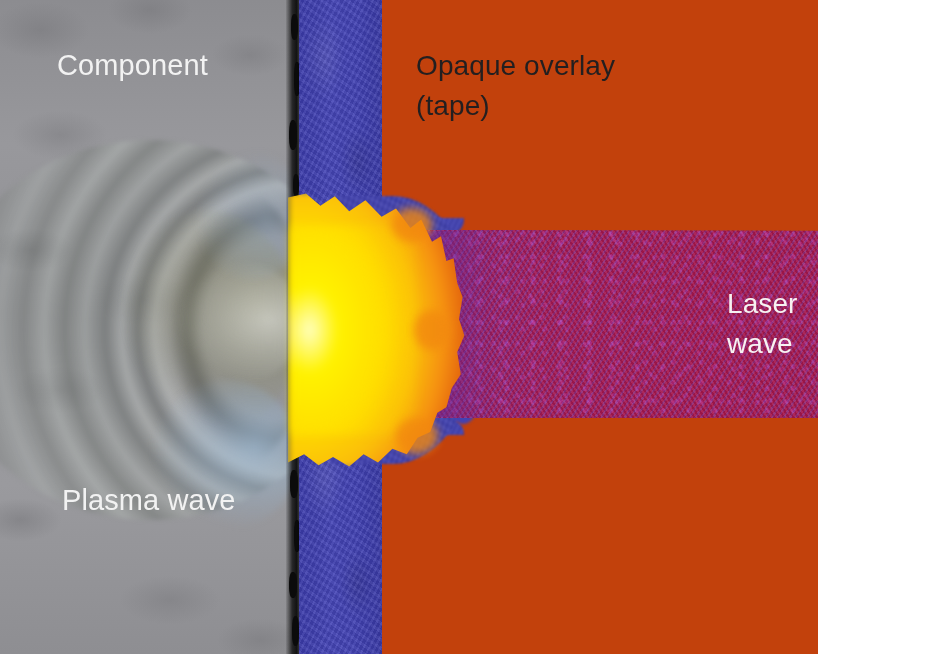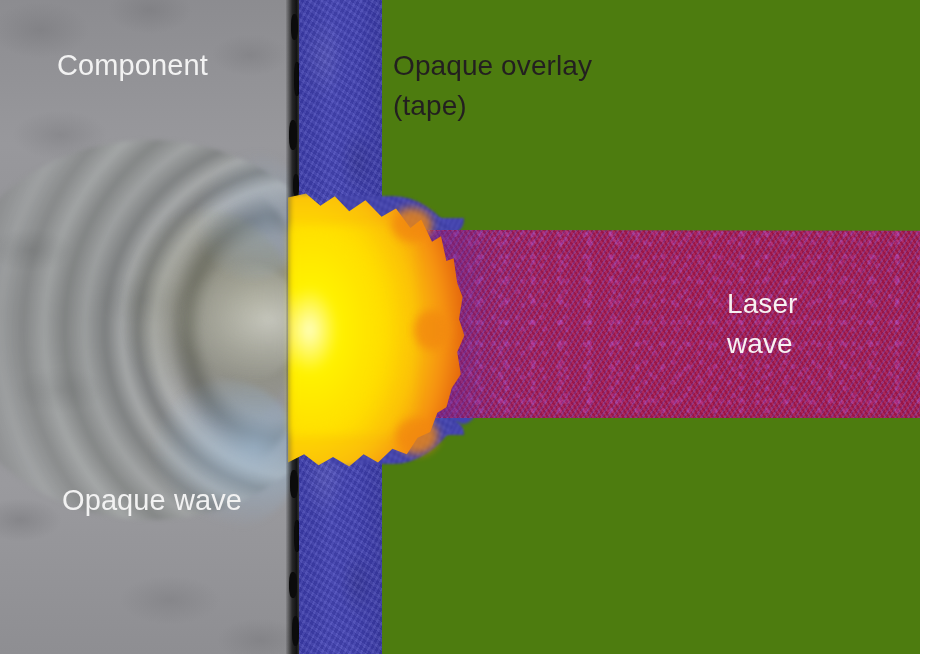--- a/index.html
+++ b/index.html
@@ -1,18 +1,18 @@
 <!DOCTYPE html>
 <html><head>
 <meta charset="utf-8">
 <style>
   html,body{margin:0;padding:0;background:#fff;}
   #stage{
-    position:relative;width:920px;height:654px;overflow:hidden;
-    background:#4d7c0f;
+    position:relative;width:818px;height:654px;overflow:hidden;
+    background:#c2410c;
     font-family:"Liberation Sans", sans-serif;
   }
 
   
   .component{
     position:absolute;left:0;top:0;width:302px;height:654px;
     background:
       radial-gradient(ellipse 70px 40px at 40px 30px, rgba(120,120,124,.55), rgba(120,120,124,0) 70%),
       radial-gradient(ellipse 60px 34px at 150px 10px, rgba(118,118,122,.5), rgba(118,118,122,0) 70%),
       radial-gradient(ellipse 55px 30px at 250px 55px, rgba(122,122,126,.5), rgba(122,122,126,0) 70%),
@@ -186,21 +186,21 @@
 
   
   .label{position:absolute;white-space:pre-line;letter-spacing:.1px;}
   .label.lt-component{
     left:57px;top:48px;font-size:29px;color:#f2f2f2;line-height:1.18;
   }
   .label.lt-shock{
     left:62px;top:483px;font-size:29px;color:#f2f2f2;line-height:1.18;
   }
   .label.lt-opaque{
-    left:393px;top:46px;font-size:28px;color:#231f20;line-height:1.42;
+    left:416px;top:46px;font-size:28px;color:#231f20;line-height:1.42;
   }
   .label.lt-transparent{
     left:393px;top:527px;font-size:28px;color:#231f20;line-height:1.42;
   }
   .label.lt-laser{
     left:727px;top:284px;font-size:28px;color:#f7f2f2;line-height:1.42;
   }
   .label.lt-plasma{
     left:309px;top:316px;font-size:29px;color:#1d1a07;line-height:1.18;
   }
@@ -250,21 +250,21 @@
   <div class="plasma-wrap">
     <div class="plasma"></div>
     <div class="plasma-core"></div>
     <div class="plasma-flare" style="left:104px;top:16px;width:40px;height:34px;"></div>
     <div class="plasma-flare" style="left:126px;top:118px;width:36px;height:40px;"></div>
     <div class="plasma-flare" style="left:108px;top:226px;width:42px;height:36px;"></div>
   </div>
 
   <div class="label lt-component">Component</div>
 
-  <div class="label lt-shock">Opaque wave</div>
+  <div class="label lt-shock">Plasma wave</div>
 
   <div class="label lt-opaque">Opaque overlay
 (tape)</div>
 
 
   <div class="label lt-laser">Laser
 wave</div>
 
 
 </div>

